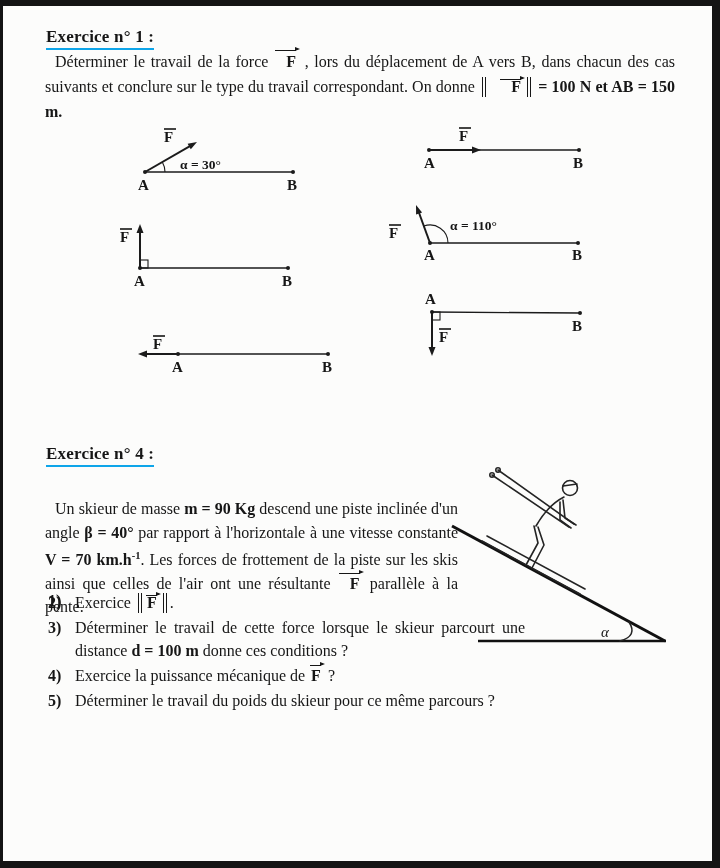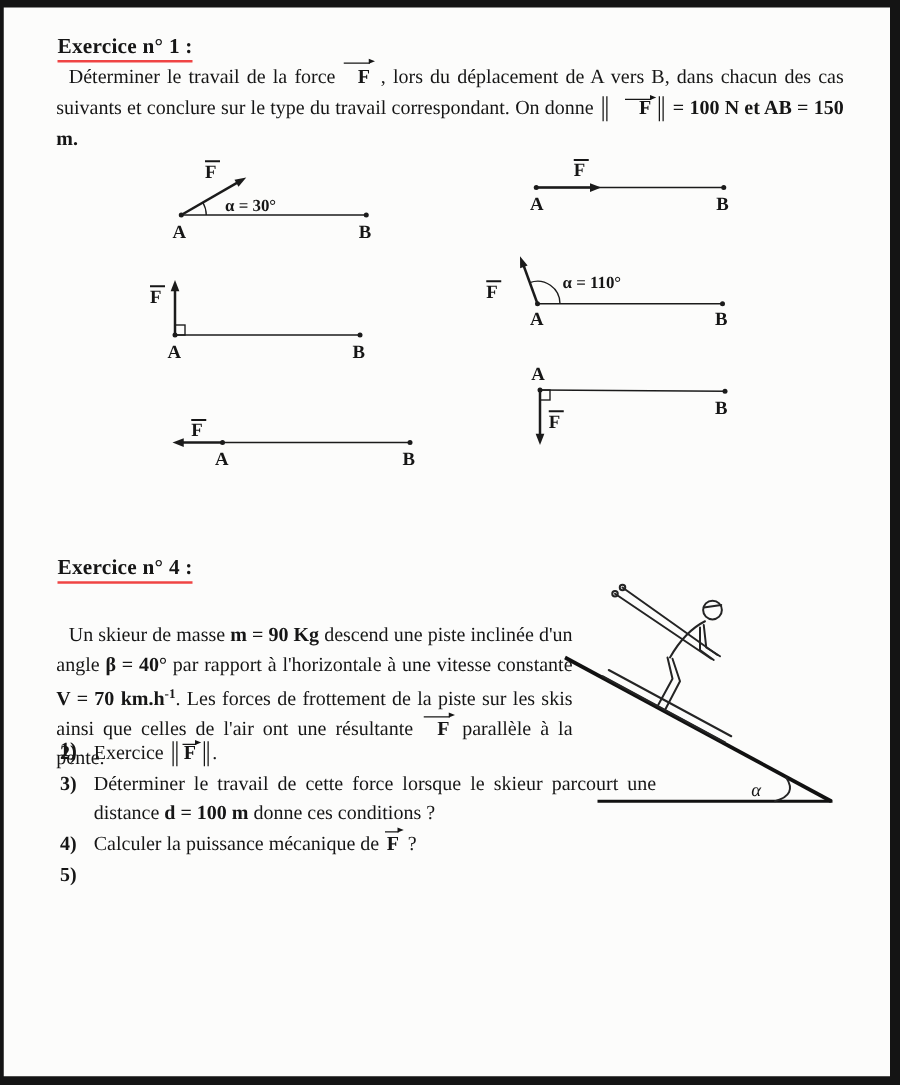--- a/index.html
+++ b/index.html
@@ -11,21 +11,21 @@
   }
   
   .edge{position:absolute;background:#141414;}
   .edge.top{left:0;top:0;width:720px;height:6px;}
   .edge.bottom{left:0;top:861px;width:720px;height:7px;}
   .edge.left{left:0;top:0;width:3px;height:868px;}
   .edge.right{left:712px;top:0;width:8px;height:868px;}
 
   .ex-title{
     position:absolute;font-weight:bold;font-size:17px;
-    border-bottom:2px solid #ef4444;padding-bottom:1px;letter-spacing:.2px;
+    border-bottom:2px solid #0ea5e9;padding-bottom:1px;letter-spacing:.2px;
   }
   .para{position:absolute;text-align:justify;line-height:25px;}
   .para.indent{text-indent:10px;}
   .b{font-weight:bold;}
   sup{font-size:10.5px;font-weight:bold;}
 
   
   .vec{display:inline-block;position:relative;font-weight:bold;padding:0 3px 0 2px;}
   .vec::before{content:"";position:absolute;left:1px;right:3px;top:1px;border-top:1.5px solid #161616;}
   .vec::after{content:"";position:absolute;right:-1px;top:-2px;width:0;height:0;
@@ -188,19 +188,20 @@
     <div class="q">
       <span class="qnum">2)</span>
       <span>Exercice </span><span class="norm"><span class="vec">F</span></span><span>.</span>
     </div>
     <div class="q q3">
       <span class="qnum">3)</span>
       <span>Déterminer le travail de cette force lorsque le skieur parcourt une distance </span><span class="b">d = 100 m</span><span> donne ces conditions ?</span>
     </div>
     <div class="q">
       <span class="qnum">4)</span>
-      <span>Calculer  la puissance mécanique de </span><span class="vec">F</span><span> ?</span>
+      <span>Exercice  la puissance mécanique de </span><span class="vec">F</span><span> ?</span>
     </div>
     <div class="q">
       <span class="qnum">5)</span>
+      <span>Déterminer le travail du poids du skieur pour ce même parcours ?</span>
     </div>
   </div>
 </div>
 
 </body></html>

